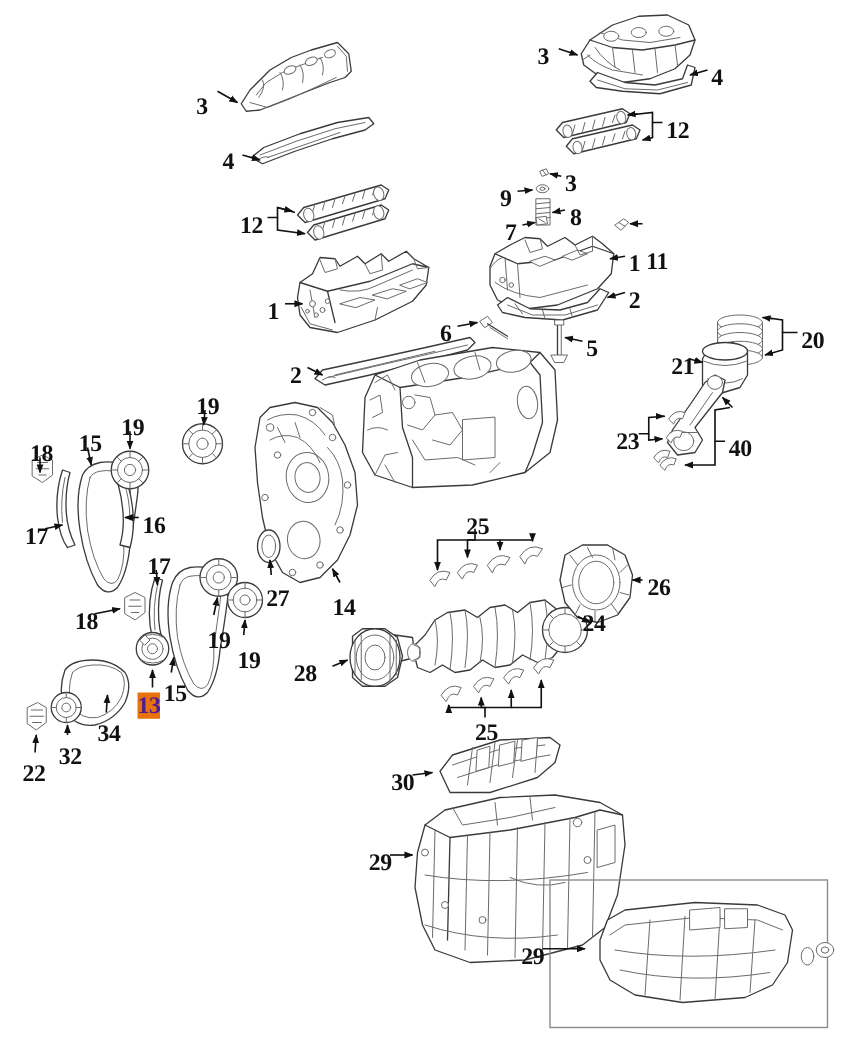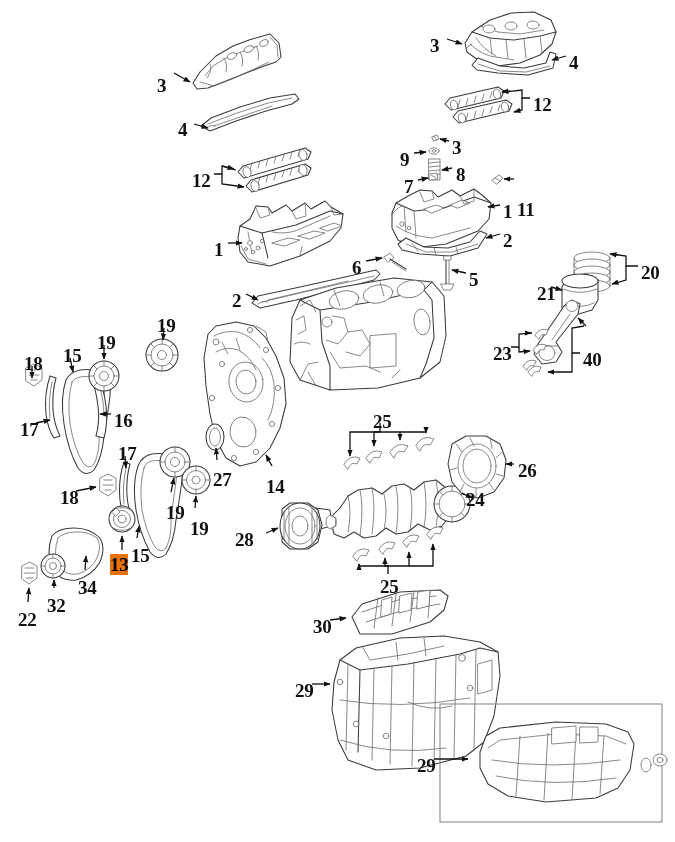--- a/index.html
+++ b/index.html
@@ -35,21 +35,21 @@
     font-family: "Liberation Serif", serif;
     font-weight: bold;
     font-size: 19px;
     color: #111111;
     line-height: 1;
     white-space: nowrap;
     letter-spacing: -0.3px;
   }
   .callout-text.highlighted .hl {
     background: #e8720c;
-    color: #000000;
+    color: #4c1d95;
     padding: 0 0px;
   }
 </style>
 </head>
 <body>
 
 <div id="diagram-root">
 
   <svg id="diagram-svg" viewBox="0 0 675 842" xmlns="http://www.w3.org/2000/svg">
 

